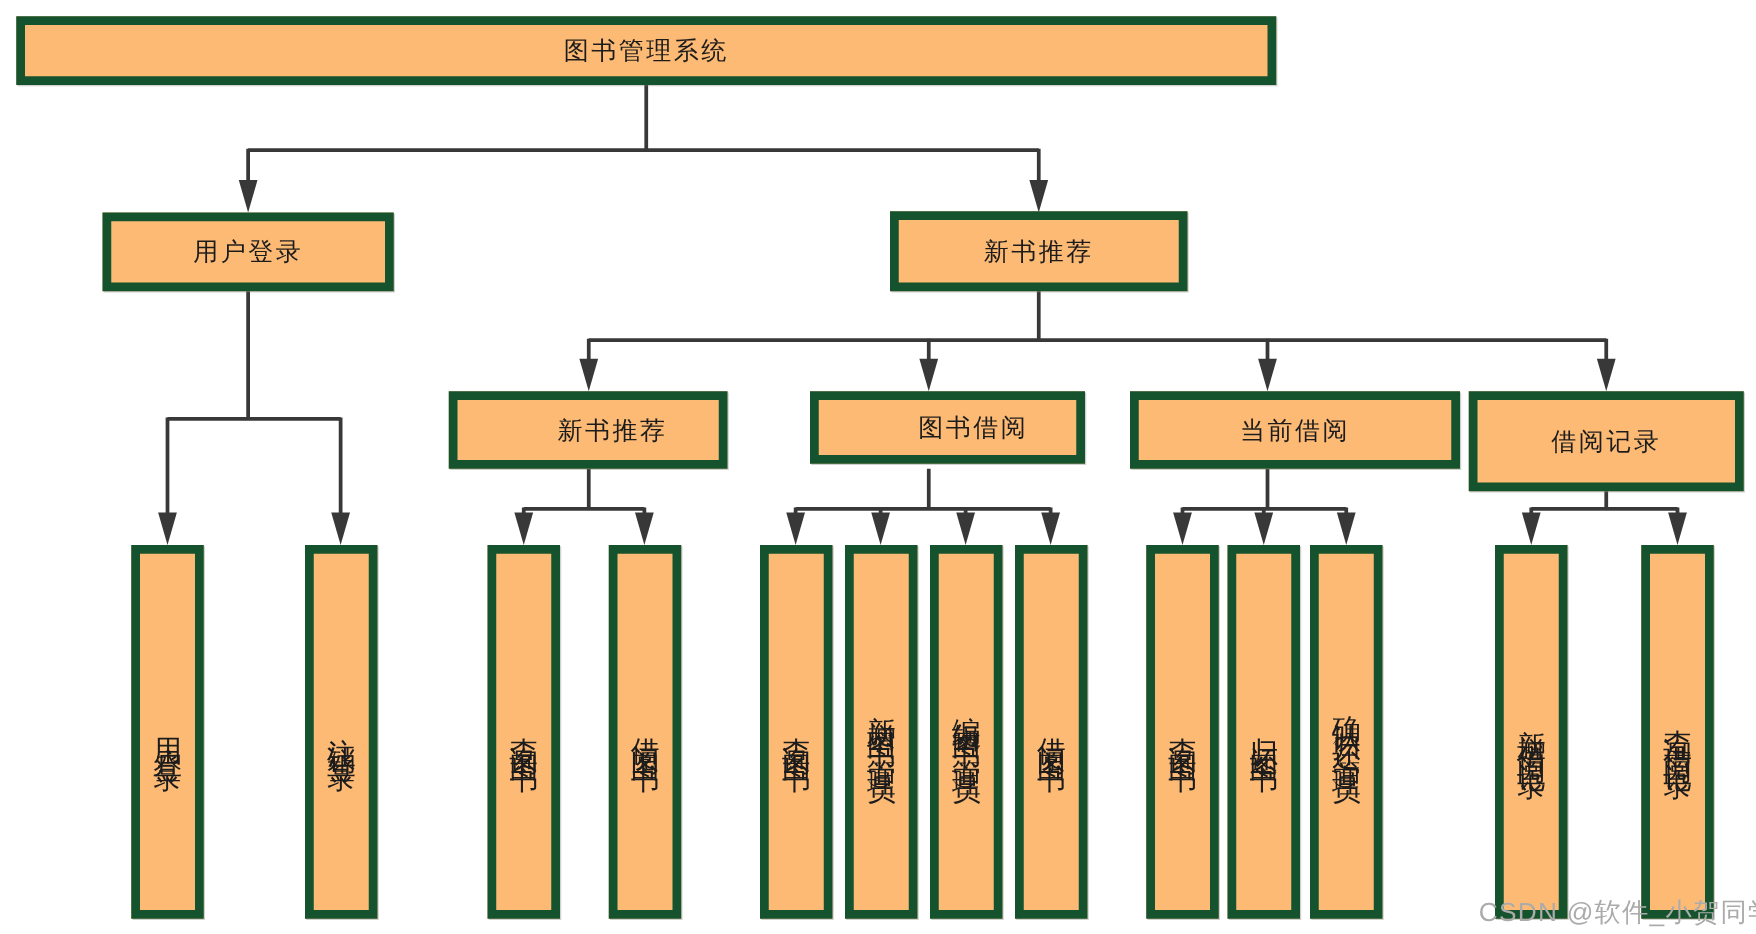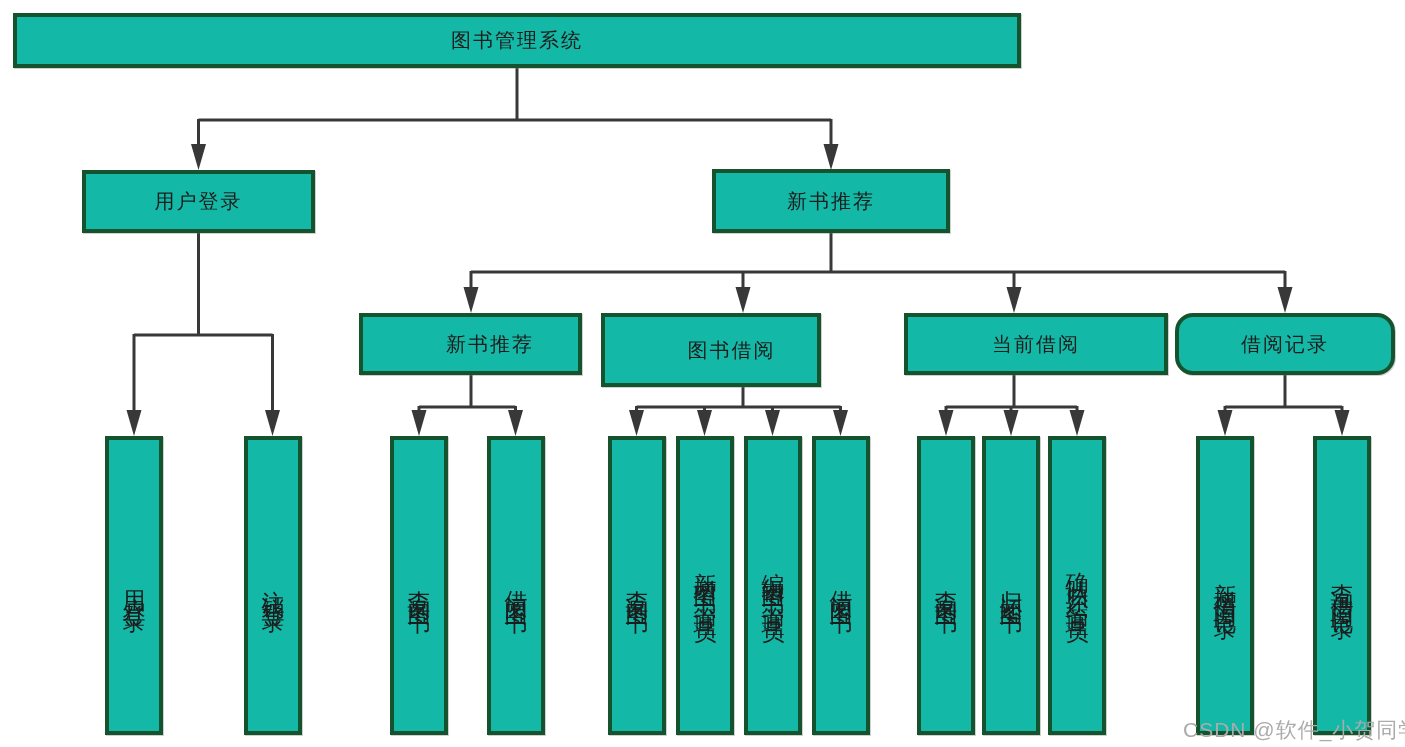--- a/index.html
+++ b/index.html
@@ -14,22 +14,22 @@
     overflow: hidden;
   }
   .connectors {
     position: absolute;
     left: 0; top: 0;
     width: 1405px; height: 747px;
     z-index: 0;
   }
   .node {
     position: absolute;
-    border: 4px solid #14532d;
-    background: #14b8a6;
+    border: 7px solid #14532d;
+    background: #fdba74;
     display: flex;
     align-items: center;
     justify-content: center;
     z-index: 1;
     box-shadow: 1px 1px 0 rgba(120,120,120,0.35);
   }
   .hnode {
     font-size: 20px;
     letter-spacing: 2px;
     color: #1c1c1c;
@@ -129,23 +129,23 @@
       <polygon points="1334.5,410 1349.5,410 1342,436"></polygon>
     </g>
   </svg>
 
   <div class="node hnode root">图书管理系统</div>
 
   <div class="node hnode" style="left:82px; top:170px; width:233px; height:63px;">用户登录</div>
   <div class="node hnode" style="left:712px; top:169px; width:238px; height:64px;">新书推荐</div>
 
   <div class="node hnode" style="left:359px; top:313px; width:223px; height:62px;padding-left:39px;">新书推荐</div>
-  <div class="node hnode" style="left:601px; top:313px; width:220px; height:74px;padding-left:41px;">图书借阅</div>
+  <div class="node hnode" style="left:648px; top:313px; width:220px; height:58px;padding-left:41px;">图书借阅</div>
   <div class="node hnode" style="left:904px; top:313px; width:264px; height:62px;">当前借阅</div>
-  <div class="node hnode" style="left:1175px; top:313px; width:220px; height:62px;border-radius:18px;">借阅记录</div>
+  <div class="node hnode" style="left:1175px; top:313px; width:220px; height:80px;">借阅记录</div>
 
   <div class="node leaf" style="left:105px;">用户登录</div>
   <div class="node leaf" style="left:244px;">注销登录</div>
 
   <div class="node leaf" style="left:390px;">查询图书</div>
   <div class="node leaf" style="left:487px;">借阅图书</div>
 
   <div class="node leaf" style="left:608px;">查询图书</div>
   <div class="node leaf" style="left:676px;">新增图书（管理员）</div>
   <div class="node leaf" style="left:744px;">编辑图书（管理员）</div>

